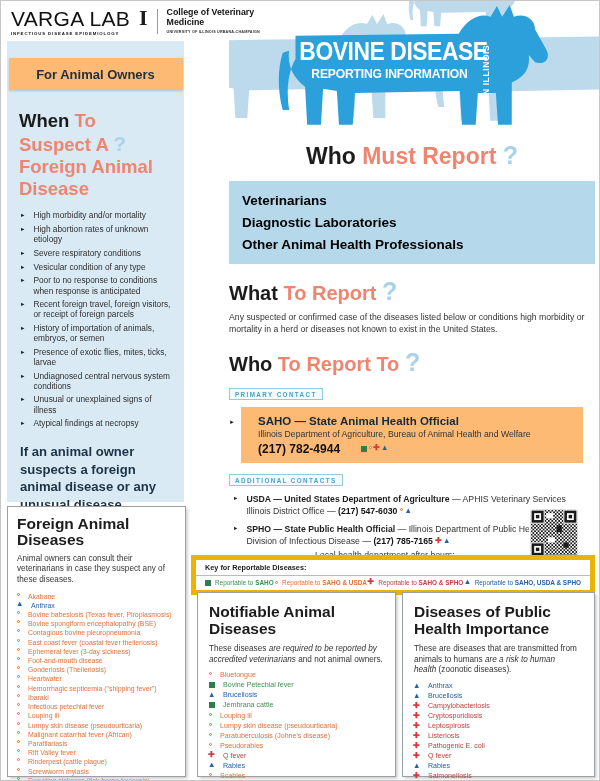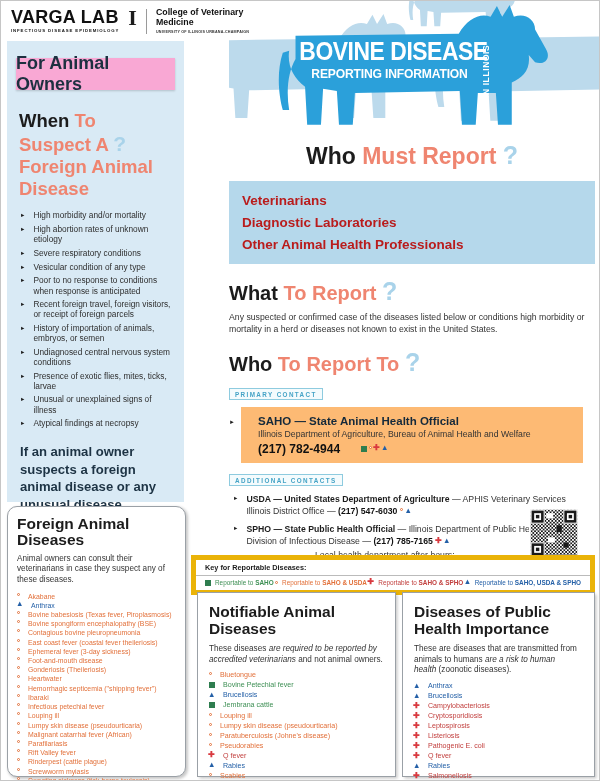--- a/index.html
+++ b/index.html
@@ -1,72 +1,72 @@
 <!DOCTYPE html>
 <html><head>
 <meta charset="utf-8">
 <style>
   html,body { margin:0; padding:0; background:#e8e8e8; }
   * { box-sizing:border-box; font-family:"Liberation Sans", sans-serif; }
   .page { position:relative; width:600px; height:781px; background:#fff; border:1px solid #c6c6c6; overflow:hidden; margin:0 auto; }
 
   
   .topbar { position:absolute; left:10px; top:7px; display:flex; align-items:flex-start; gap:9px; z-index:5; }
-  .varga-name { font-size:18px; font-weight:700; letter-spacing:.3px; color:#111; line-height:1; }
+  .varga-name { font-size:21px; font-weight:400; letter-spacing:.3px; color:#111; line-height:1; }
   .varga-tag { font-size:4.3px; font-weight:700; letter-spacing:.9px; color:#111; margin-top:1.5px; }
   .imark { font-family:"Liberation Serif", serif; font-size:22px; font-weight:700; color:#1b1b1b; line-height:.85; margin-top:1px; }
   .vdivider { width:1px; height:25px; background:#9a9a9a; margin-top:1px; }
   .college-name { font-size:8.8px; font-weight:700; color:#111; line-height:1.08; }
   .college-sub { font-size:3.7px; font-weight:700; color:#333; margin-top:2.5px; letter-spacing:.2px; }
 
   
   .banner { position:absolute; left:228px; top:0; width:372px; height:131px; overflow:hidden; }
   .banner svg.cows { position:absolute; left:0; top:0; }
   .banner-title { position:absolute; left:58px; top:37px; width:205px; text-align:center; color:#fff; z-index:3; }
   .bt1 { font-size:26px; font-weight:800; letter-spacing:-.5px; transform:scaleX(.88); transform-origin:center; line-height:1; white-space:nowrap; }
   .bt2 { font-size:13.2px; font-weight:700; letter-spacing:-.2px; transform:scaleX(.92); transform-origin:center; margin-top:3px; line-height:1; white-space:nowrap; }
   .btv { position:absolute; left:252px; top:97px; transform:rotate(-90deg); transform-origin:0 0; font-size:8.5px; font-weight:800; color:#fff; letter-spacing:.6px; z-index:3; white-space:nowrap; }
 
   
   .left-col { position:absolute; left:6px; top:40px; width:177px; height:461px; background:#d9eaf5; }
-  .owners-box { margin:17px auto 0; width:159px; height:32px; background:#f9a8d4; display:flex; align-items:center; justify-content:center;
-                font-weight:700; font-size:18px; color:#1d3040; box-shadow:0 1px 2px rgba(0,0,0,.18); }
+  .owners-box { margin:17px auto 0; width:174px; height:32px; background:#fdba74; display:flex; align-items:center; justify-content:center;
+                font-weight:700; font-size:13px; color:#1d3040; box-shadow:0 1px 2px rgba(0,0,0,.18); }
   .when-h { margin:20px 12px 0; font-size:18.5px; font-weight:700; line-height:1.17; }
   .wh-black { color:#1c1c1c; }
   .wh-coral { color:#ef8570; font-weight:600; }
   .q-mark { color:#a9d3ea; font-weight:800; }
   .when-h .q-mark { font-size:21px; }
   .suspect-list { margin:11px 8px 0 13px; }
   .s-item { display:flex; gap:8px; margin-bottom:3.6px; font-size:8.3px; color:#2e2e2e; line-height:1.22; }
   .tri { font-size:5.5px; color:#1c1c1c; padding-top:2px; flex:0 0 auto; }
   .warning { margin:15px 13px 0 13px; font-size:13.1px; font-weight:700; color:#1d3344; line-height:1.33; }
 
   
   .wbox { position:absolute; background:#fff; border:1px solid #9aa0a6; box-shadow:1.5px 1.5px 3px rgba(0,0,0,.22); }
-  .foreign-box { left:6px; top:505px; width:179px; height:271px; padding:9px 8px 0 9px;border-radius:10px; }
+  .foreign-box { left:6px; top:505px; width:179px; height:271px; padding:9px 8px 0 9px; }
   .fb-title { font-size:15.5px; font-weight:800; color:#1c1c1c; line-height:1.05; }
   .fb-intro { margin-top:5px; font-size:8.2px; color:#333; line-height:1.3; }
   .dz-list { margin-top:7px; }
   .dz { display:flex; gap:8px; align-items:flex-start; margin-bottom:2.2px; font-size:6.9px; line-height:1.02; }
 
   
   .ki { position:relative; display:inline-block; width:6px; height:6px; flex:0 0 auto; vertical-align:middle; }
   .ki.saho { background:#2e7d4f; }
   .ki.saho-usda { width:3px; height:3px; border:1.6px solid #e2703a; border-radius:50%; background:#fff; }
   .ki.saho-spho::before { content:"✚"; position:absolute; left:-1px; top:-1.5px; color:#d8393f; font-size:8px; line-height:8px; font-weight:700; }
   .ki.all::before { content:"▲"; position:absolute; left:-1px; top:-1.5px; color:#2460a7; font-size:7.5px; line-height:8px; }
   .lbl.saho { color:#3d8f54; } .lbl.saho-usda { color:#e2703a; } .lbl.saho-spho { color:#c2403f; } .lbl.all { color:#2460a7; }
 
   
   .right-col { position:absolute; left:228px; top:131px; width:366px; }
   .who-must { text-align:center; margin-top:9px; font-size:23px; font-weight:800; color:#1c1c1c; }
   .h-coral { color:#ef8570; font-weight:600; }
   .who-must .q-mark, .sec-h .q-mark { font-size:25px; }
   .reporters { margin-top:11px; background:#b5d8eb; padding:9px 13px 8px; }
-  .reporters div { font-size:13.5px; font-weight:700; color:#b91c1c; line-height:1.62; }
+  .reporters div { font-size:13.5px; font-weight:700; color:#000000; line-height:1.62; }
   .sec-h { margin-top:13px; font-size:20px; font-weight:800; color:#1c1c1c; }
   .body-p { margin-top:5px; font-size:8.7px; color:#333; line-height:1.38; width:360px; }
   .badge { display:inline-block; margin-top:11px; font-size:6.3px; font-weight:700; letter-spacing:1.4px; color:#45a3c6;
            border:1px solid #8ecbdf; background:#f4fbfd; padding:2px 5px 1.5px; }
   .saho-box { position:relative; margin:6px 12px 0 12px; background:#fdba74; padding:8px 17px 7px; }
   .saho-tri { position:absolute; left:-12px; top:12px; font-size:6px; color:#1c1c1c; }
   .saho-name { font-size:11.5px; font-weight:800; color:#15293a; }
   .saho-dept { font-size:8.7px; color:#333; margin-top:2.5px; }
   .saho-phone { font-size:12px; font-weight:800; color:#111; margin-top:2.5px; display:flex; align-items:center; gap:2px; }
   .saho-phone .num { margin-right:16px; }
@@ -168,26 +168,26 @@
           <span>Recent foreign travel, foreign visitors, or receipt of foreign parcels</span>
         </div>
 
         <div class="s-item">
           <span class="tri">►</span>
           <span>History of importation of animals, embryos, or semen</span>
         </div>
 
         <div class="s-item">
           <span class="tri">►</span>
+          <span>Presence of exotic flies, mites, ticks, larvae</span>
+        </div>
+
+        <div class="s-item">
+          <span class="tri">►</span>
           <span>Undiagnosed central nervous system conditions</span>
-        </div>
-
-        <div class="s-item">
-          <span class="tri">►</span>
-          <span>Presence of exotic flies, mites, ticks, larvae</span>
         </div>
 
         <div class="s-item">
           <span class="tri">►</span>
           <span>Unusual or unexplained signs of illness</span>
         </div>
 
         <div class="s-item">
           <span class="tri">►</span>
           <span>Atypical findings at necropsy</span>

